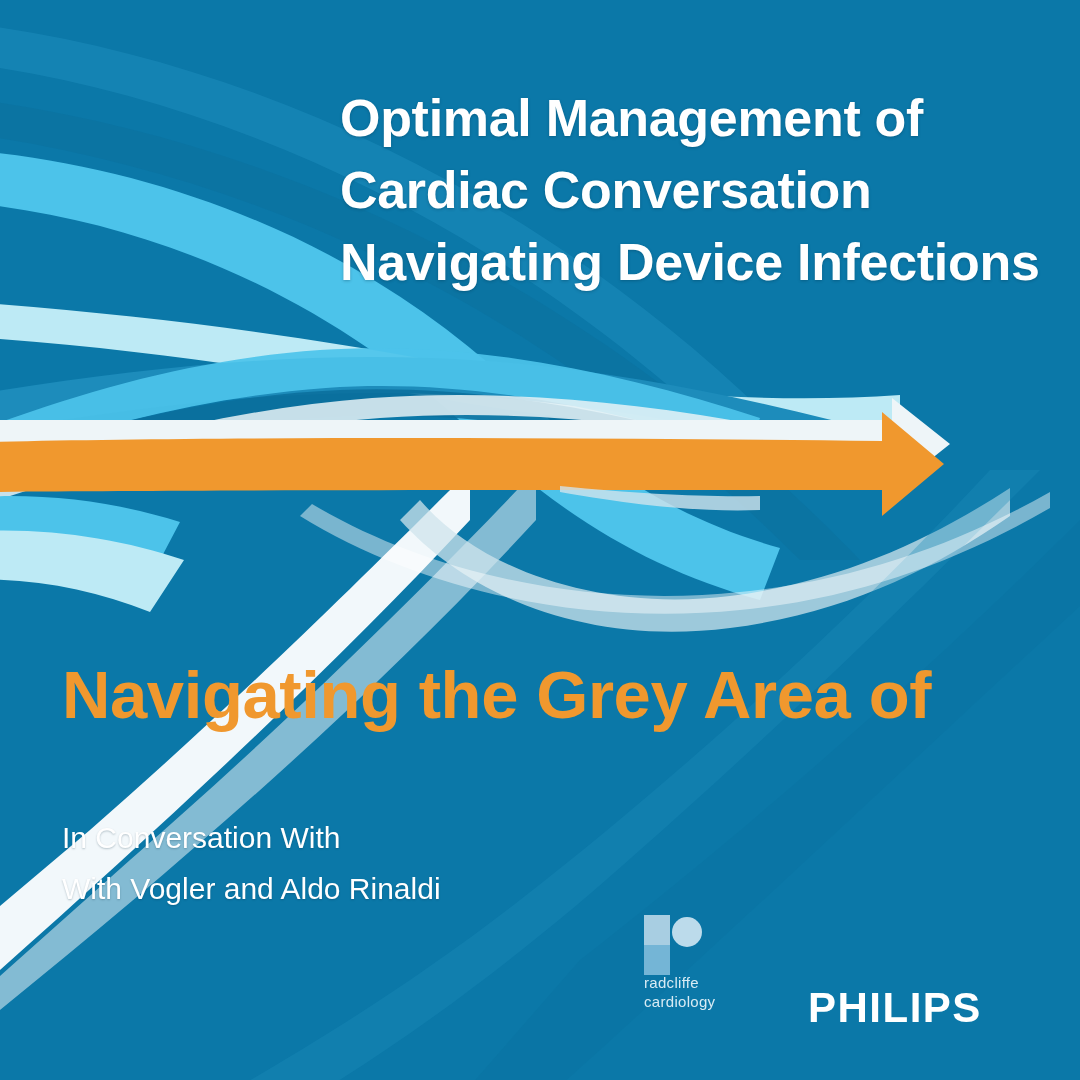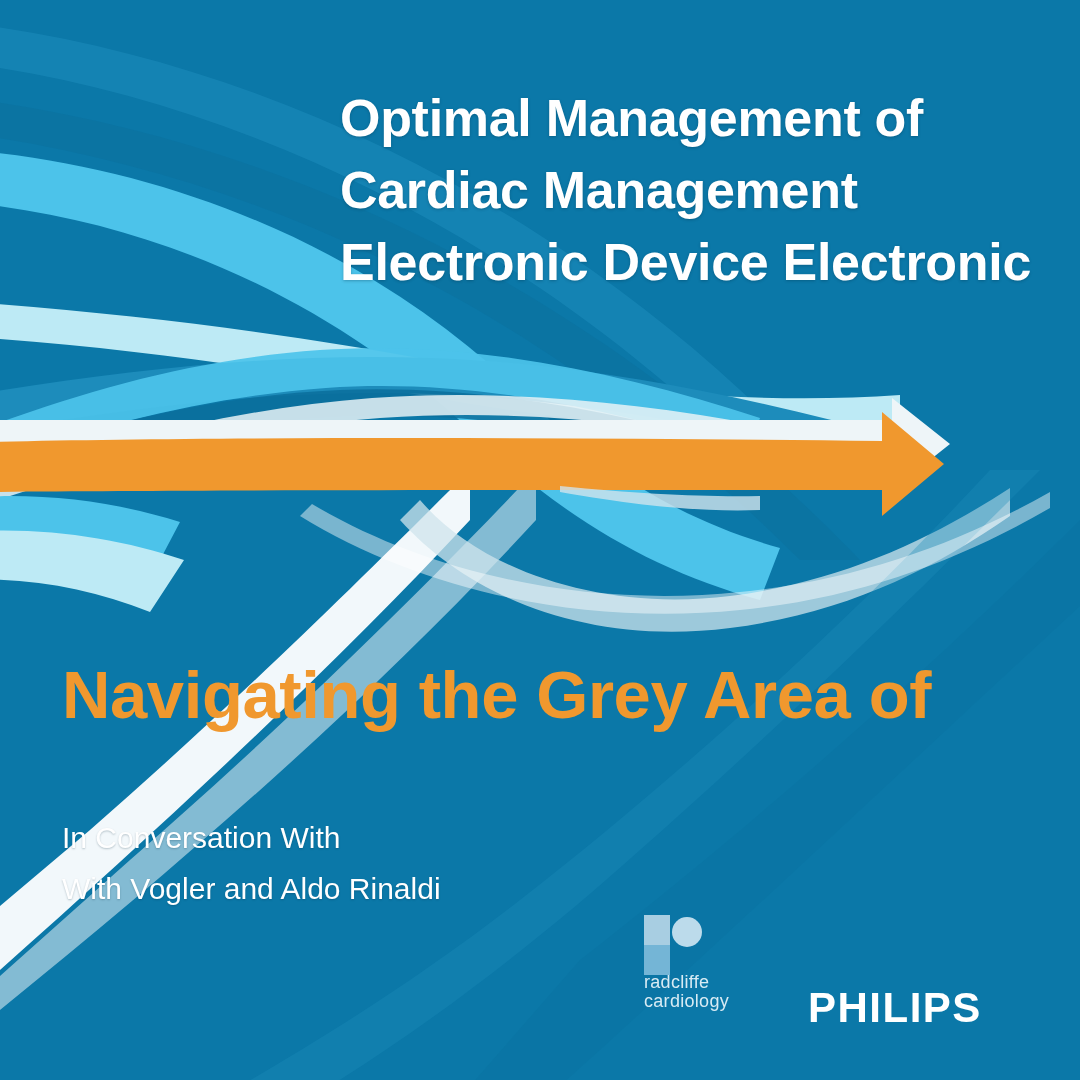--- a/index.html
+++ b/index.html
@@ -110,21 +110,21 @@
   }
   #rc-circle {
     position: absolute;
     left: 28px; top: 2px;
     width: 30px; height: 30px;
     border-radius: 50%;
     background: #bcdbeb;
   }
   .radcliffe-word {
     color: #d8ebf4;
-    font-size: 18px;
+    font-size: 15px;
     font-weight: 500;
     line-height: 19px;
     letter-spacing: 0.3px;
     margin-left: 4px;
   }
   #philips-logo {
     position: absolute;
     left: 168px;
     top: 26px;
   }
@@ -201,22 +201,22 @@
 
       <path d="M -10 442 C 200 437 560 437 882 441 L 882 412 L 944 464 L 882 516 L 882 490
                C 560 490 200 490 -10 492 Z" fill="#f0982e"></path>
 
       <path d="M 560 492 C 640 506 700 512 760 510 L 760 496 C 700 497 640 494 560 486 Z" fill="#cfe4ec" opacity="0.8"></path>
     </g>
   </svg>
 
   <div id="title-block">
     <div class="title-line">Optimal Management of</div>
-    <div class="title-line">Cardiac Management</div>
-    <div class="title-line">Electronic Device Electronic</div>
+    <div class="title-line">Cardiac Conversation</div>
+    <div class="title-line">Navigating Device Infections</div>
   </div>
 
   <div id="headline-block">
     <div class="headline-line">Navigating the Grey Area of</div>
   </div>
 
   <div id="credits-block">
     <div class="credit-line">In Conversation With</div>
     <div class="credit-line">With Vogler and Aldo Rinaldi</div>
   </div>

